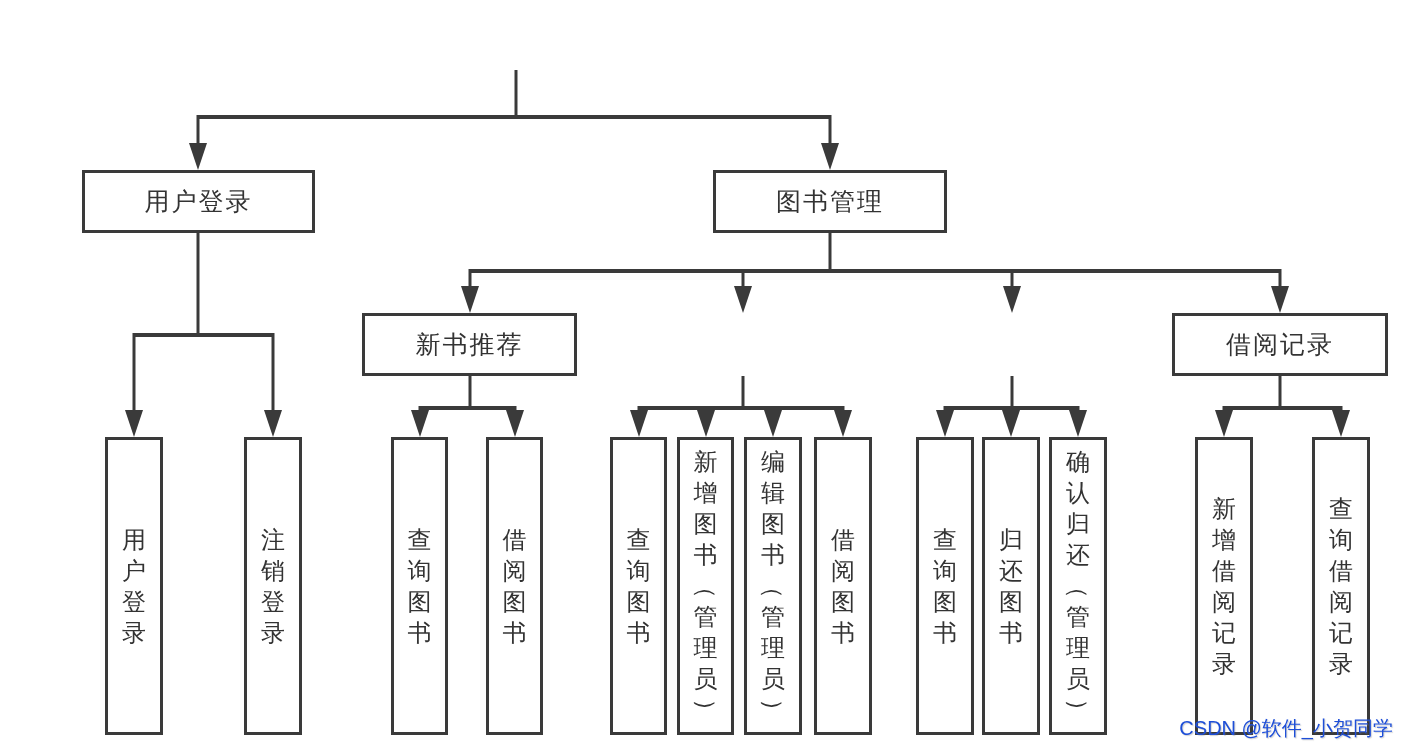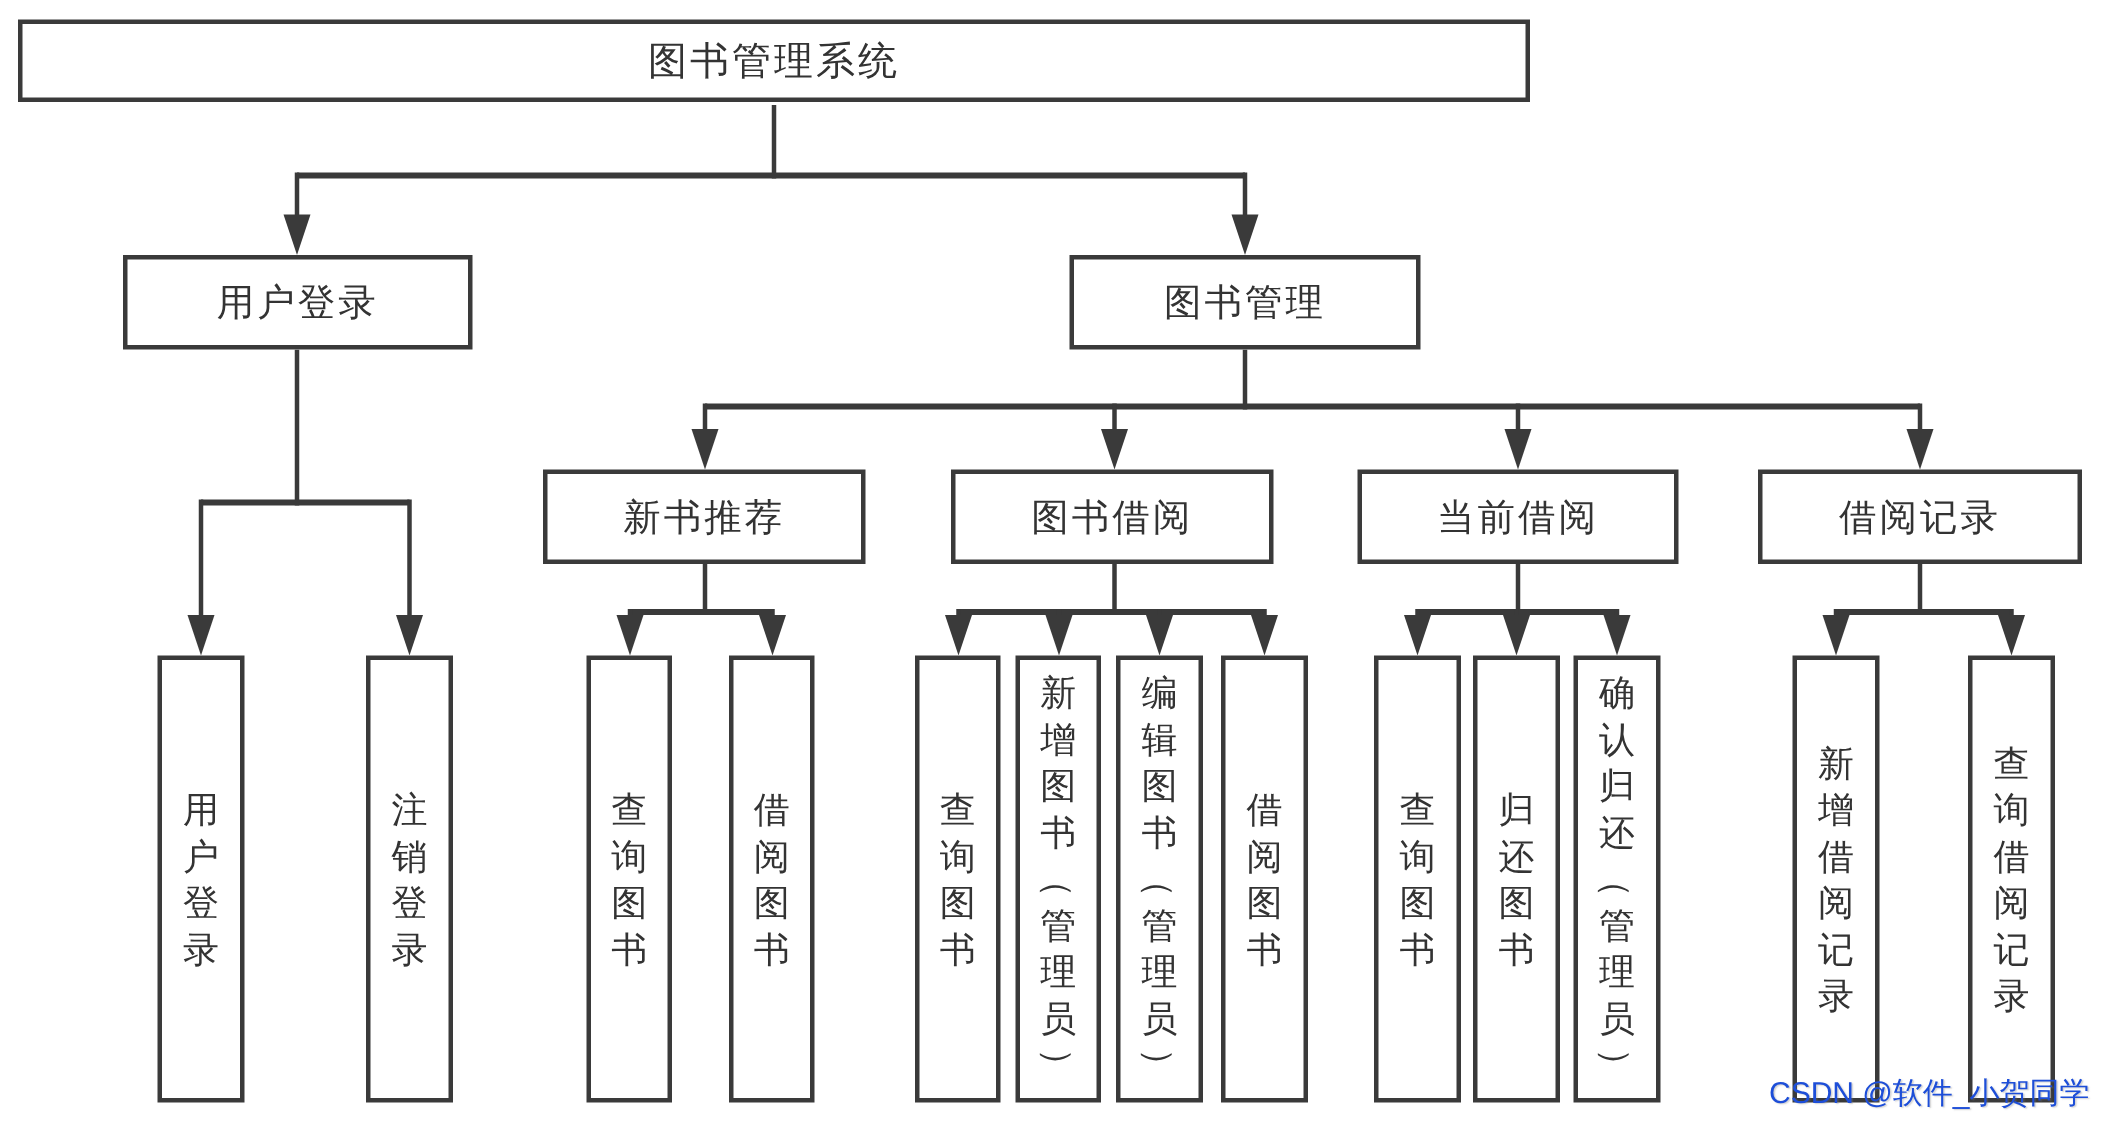--- a/index.html
+++ b/index.html
@@ -133,39 +133,30 @@
       <polygon points="773,437 764,410 782,410"></polygon>
       <polygon points="843,437 834,410 852,410"></polygon>
       <polygon points="945,437 936,410 954,410"></polygon>
       <polygon points="1011,437 1002,410 1020,410"></polygon>
       <polygon points="1078,437 1069,410 1087,410"></polygon>
       <polygon points="1224,437 1215,410 1233,410"></polygon>
       <polygon points="1341,437 1332,410 1350,410"></polygon>
     </g>
   </svg>
 
-  <div class="node h root" style="left:12px;top:13px;width:1008px;height:55px">
-    <span>图书管理系统</span>
-  </div>
 
   <div class="node h" style="left:713px;top:170px;width:234px;height:63px">
     <span>图书管理</span>
   </div>
   <div class="node h" style="left:82px;top:170px;width:233px;height:63px">
     <span>用户登录</span>
   </div>
 
   <div class="node h" style="left:362px;top:313px;width:215px;height:63px">
     <span>新书推荐</span>
-  </div>
-  <div class="node h" style="left:634px;top:313px;width:215px;height:63px">
-    <span>图书借阅</span>
-  </div>
-  <div class="node h" style="left:905px;top:313px;width:214px;height:63px">
-    <span>当前借阅</span>
   </div>
   <div class="node h" style="left:1172px;top:313px;width:216px;height:63px">
     <span>借阅记录</span>
   </div>
 
   <div class="node v" style="left:105px;top:437px;width:58px;height:298px">
     <span class="vtext">
         <span>用</span>
         <span>户</span>
         <span>登</span>

